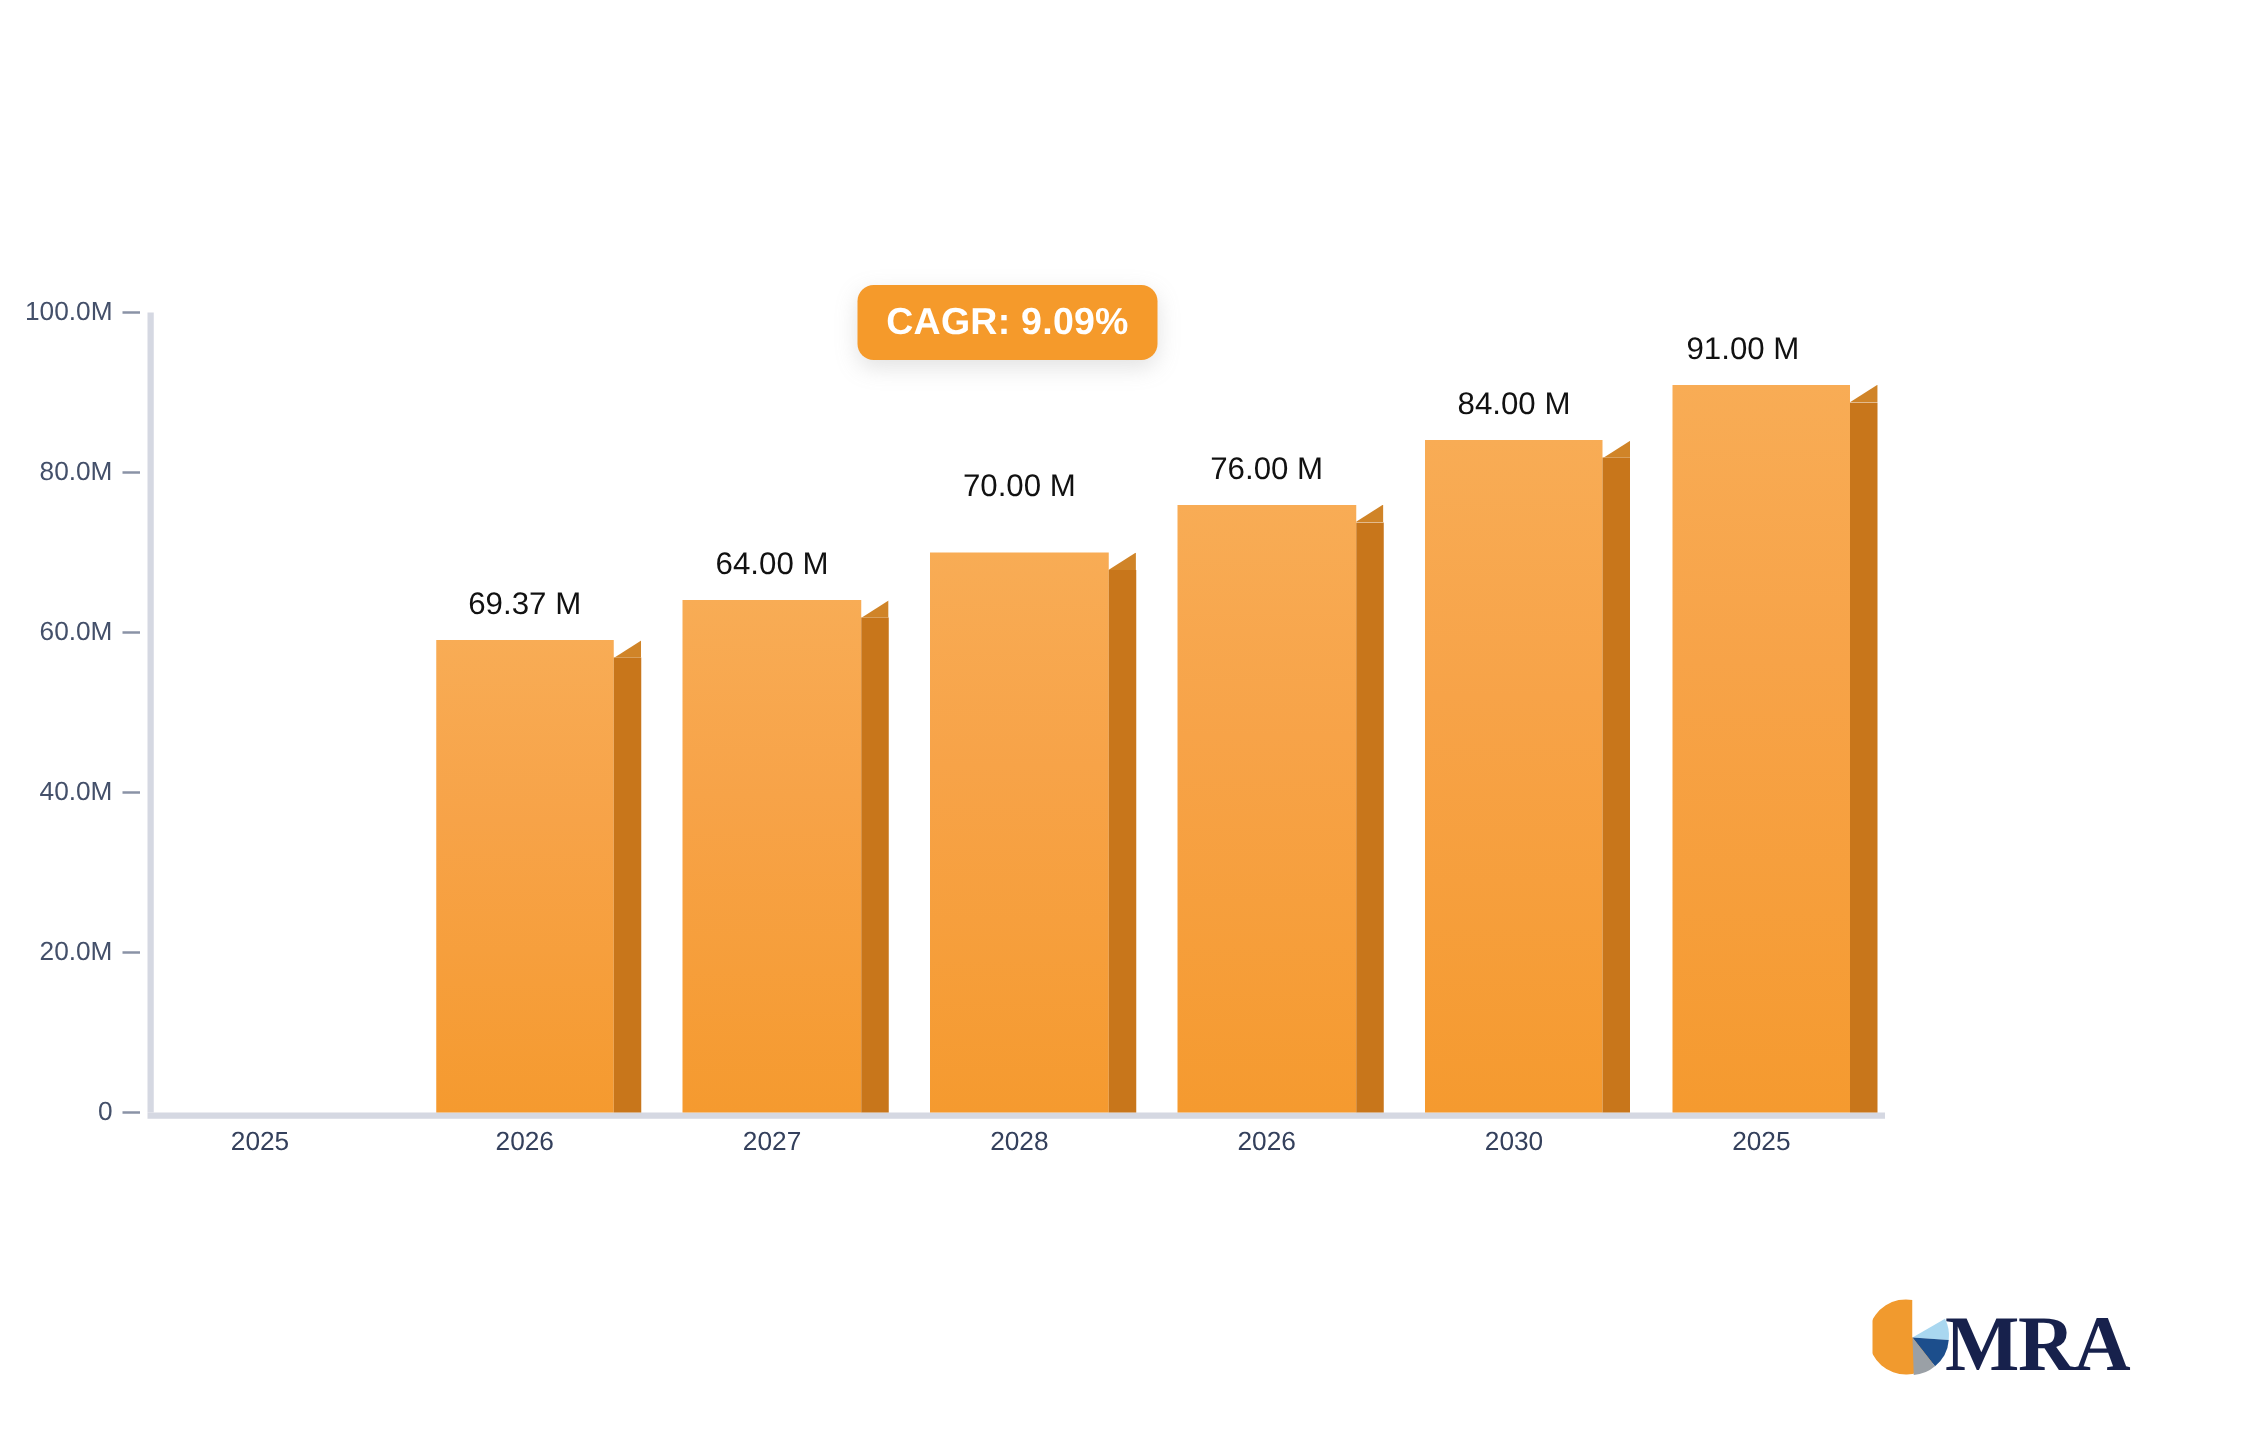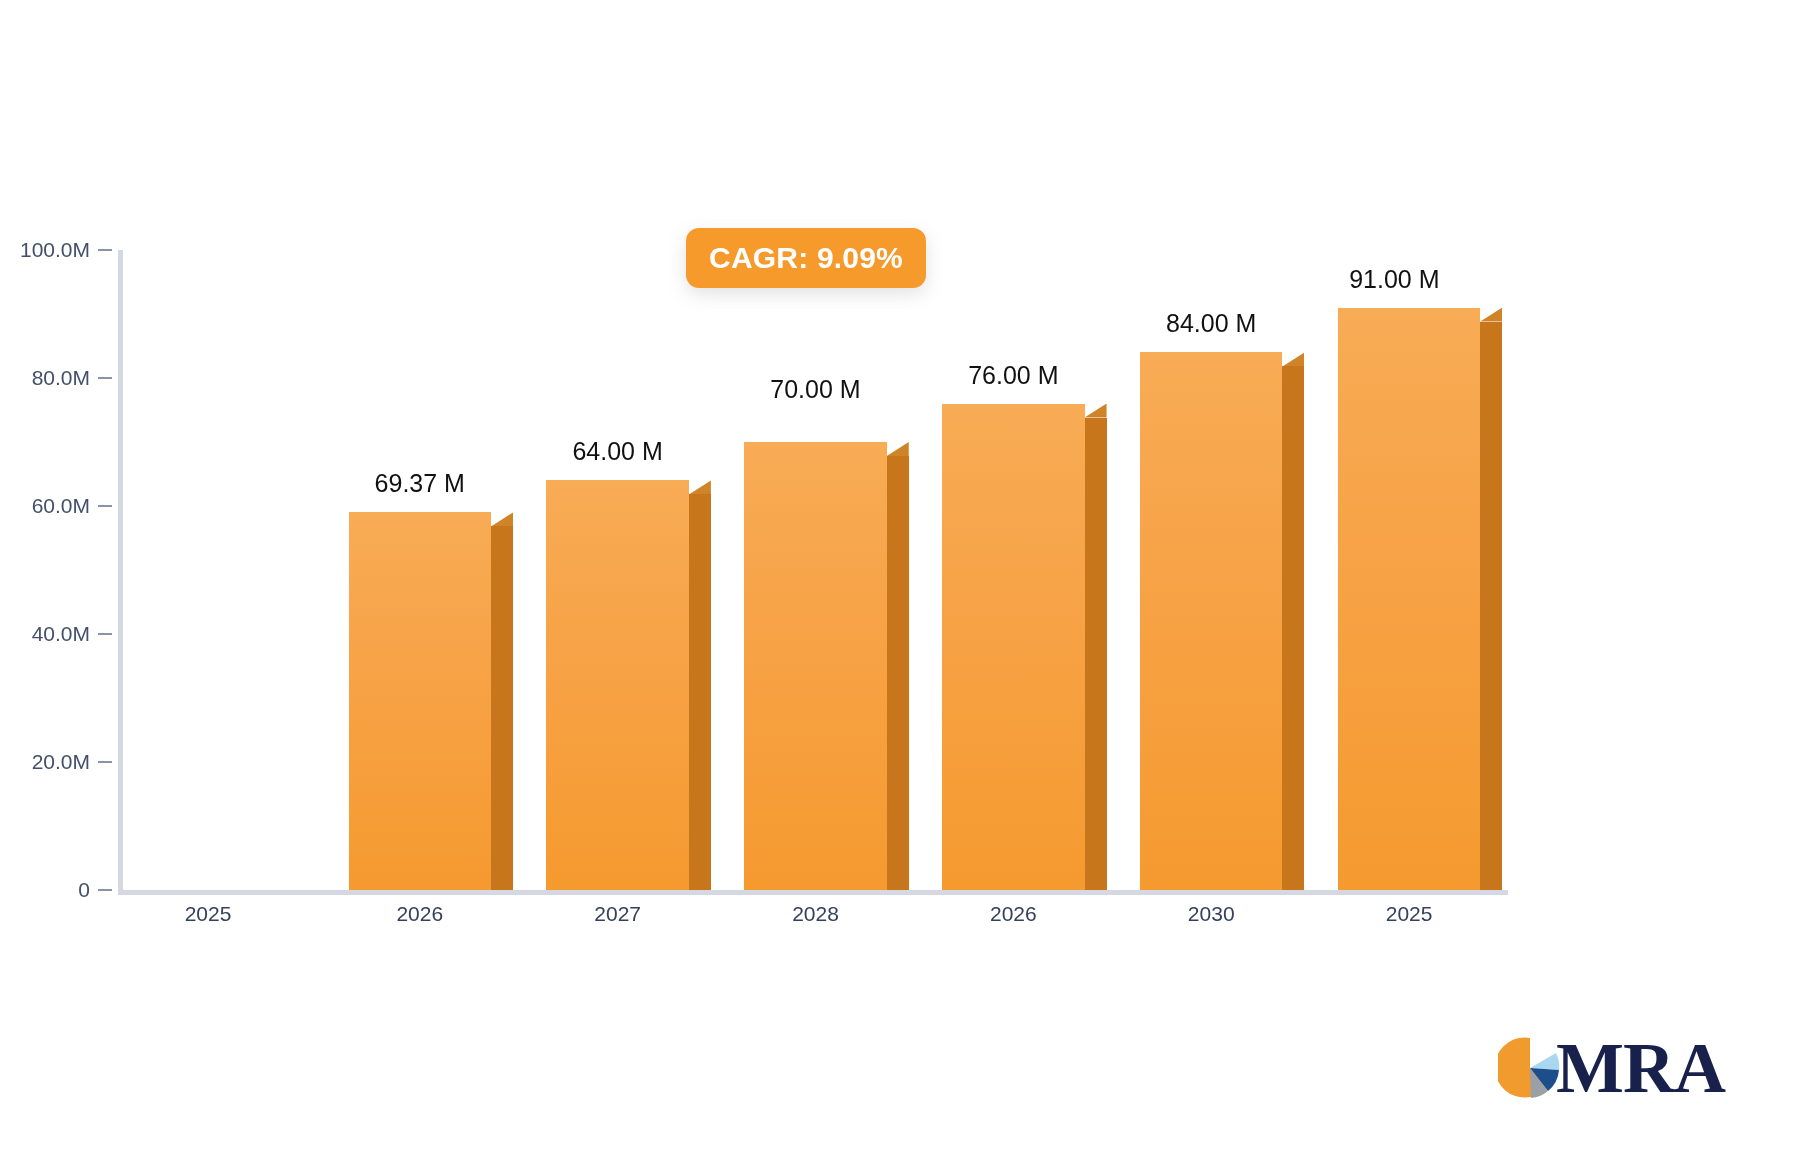--- a/index.html
+++ b/index.html
@@ -186,26 +186,27 @@
     align-items: center;
     gap: 4px;
   }
   .logo-mark {
     width: 64px;
     height: 64px;
     position: relative;
   }
   .logo-text {
     font-family: "Liberation Serif", serif;
-    font-size: 72px;
+    font-size: 63px;
     font-weight: 700;
     color: #17214c;
     line-height: 1;
     letter-spacing: -1px;
     margin-left: -10px;
+    margin-top: 12px;
   }
 </style>
 </head>
 <body>
 
 <div id="root">
 
 
   <div class="cagr-badge">
     <span>CAGR: 9.09%</span>

